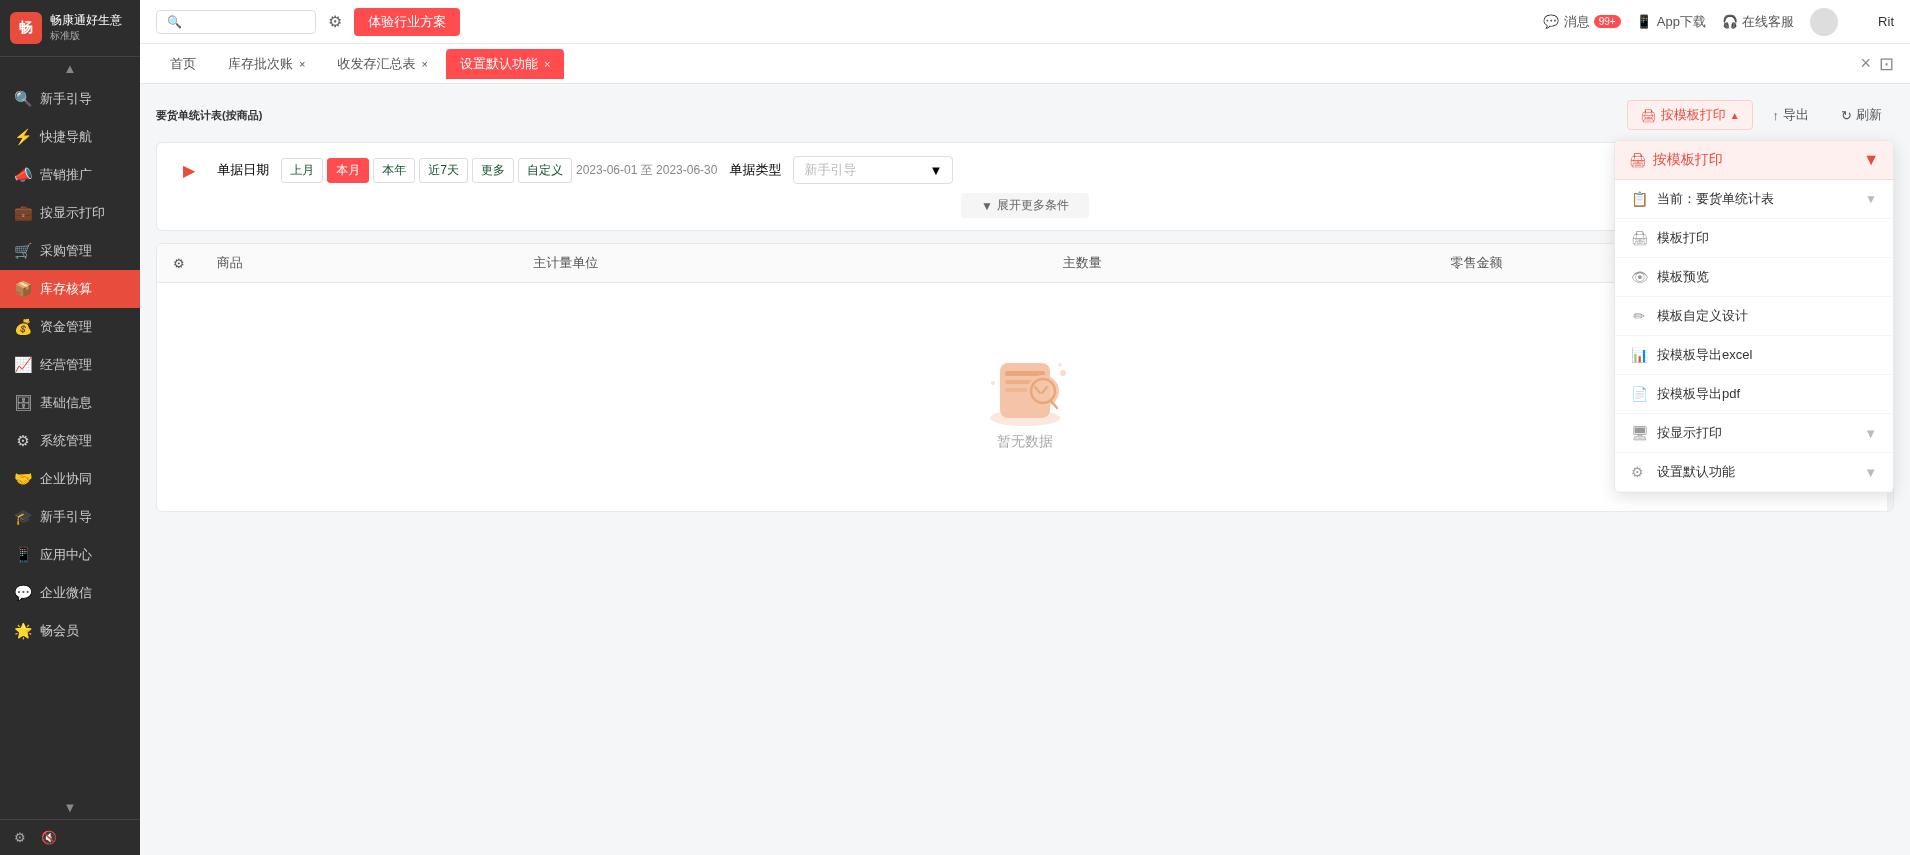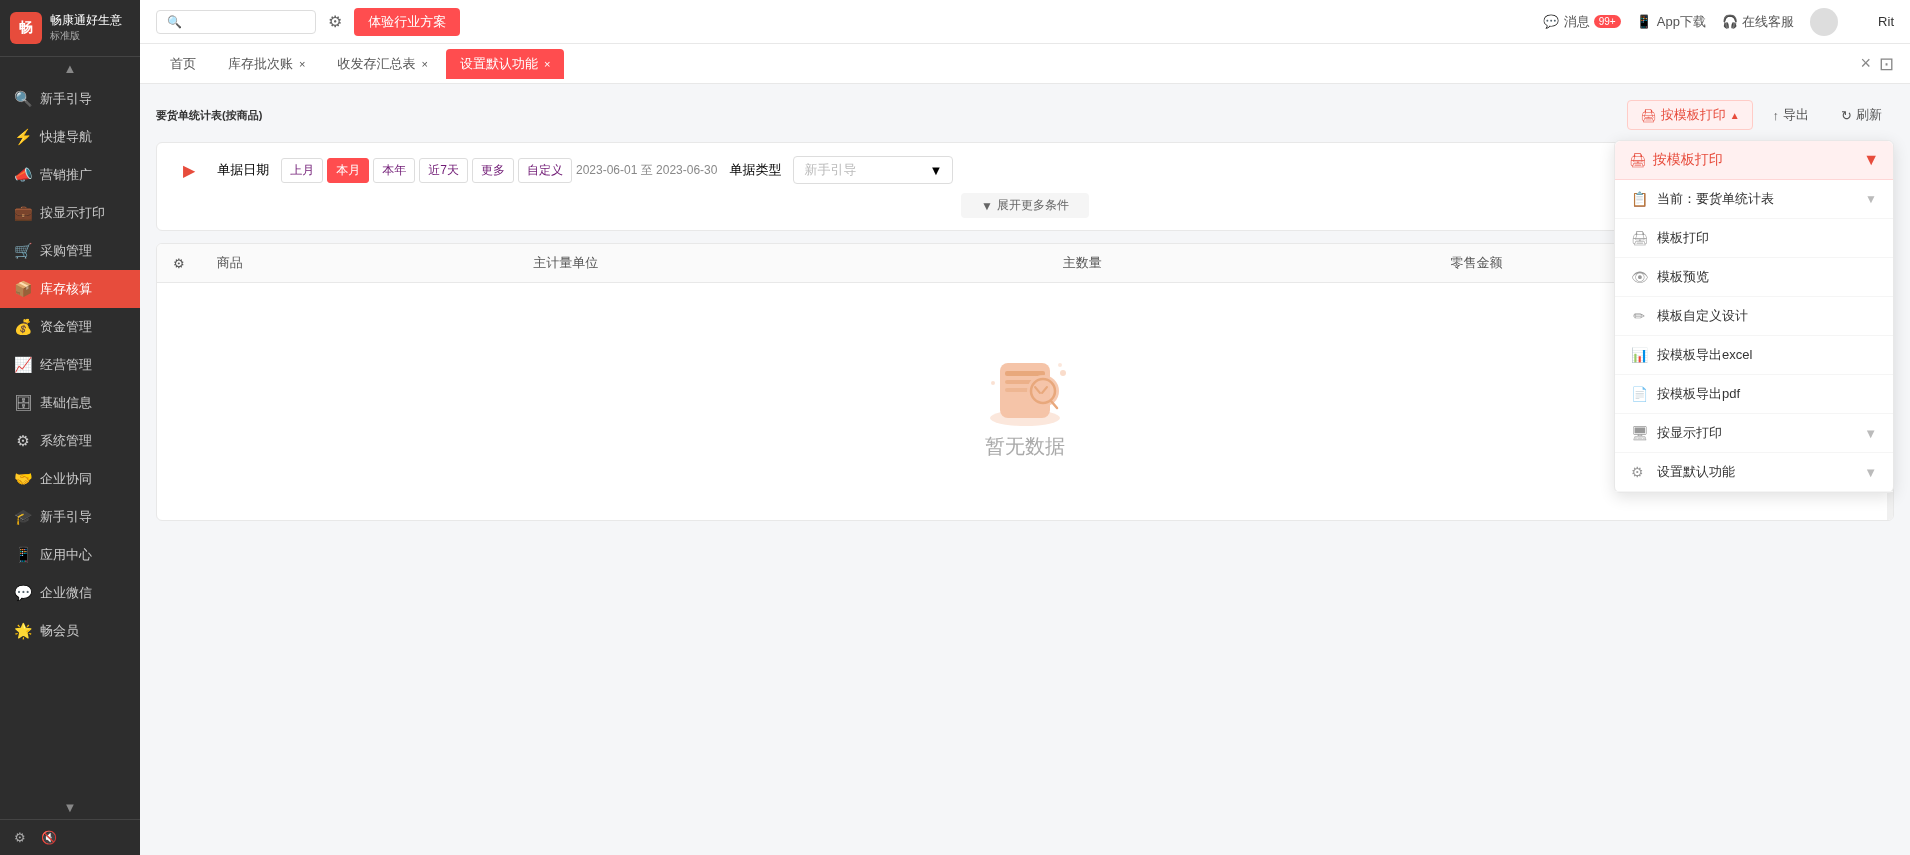--- a/index.html
+++ b/index.html
@@ -189,21 +189,21 @@
       padding: 4px 20px;
       background: #f5f5f5; border: none;
       color: #666; cursor: pointer; font-size: 12px;
       border-radius: 4px;
     }
 
     .filter-label { color: #000000; font-size: 13px; white-space: nowrap; }
     .date-group { display: flex; align-items: center; gap: 4px; }
     .date-btn {
       padding: 3px 8px; border: 1px solid #ddd; border-radius: 3px;
-      background: white; cursor: pointer; font-size: 12px; color: #701a75;
+      background: white; cursor: pointer; font-size: 12px; color: #14532d;
     }
     .date-btn.active {
       background: #ff4d4f; color: white; border-color: #ff4d4f;
     }
     .date-range { font-size: 12px; color: #888; }
 
     .filter-type-select {
       display: flex; align-items: center; gap: 4px;
       border: 1px solid #ddd; border-radius: 4px;
       padding: 4px 10px; min-width: 160px;
@@ -233,21 +233,21 @@
       font-size: 13px;
       border-bottom: 1px solid #e8e8e8;
       white-space: nowrap;
     }
     thead th:first-child { width: 40px; }
 
     
     .empty-state {
       display: flex; flex-direction: column; align-items: center;
       padding: 60px 0;
-      color: #aaa; font-size: 20px;
+      color: #aaa; font-size: 14px;
     }
     .print-dropdown {
       position: absolute;
       top: 40px; right: 0;
       width: 280px;
       background: white;
       border: 1px solid #e8e8e8;
       border-radius: 6px;
       box-shadow: 0 4px 16px rgba(0,0,0,0.12);
       z-index: 1000;

